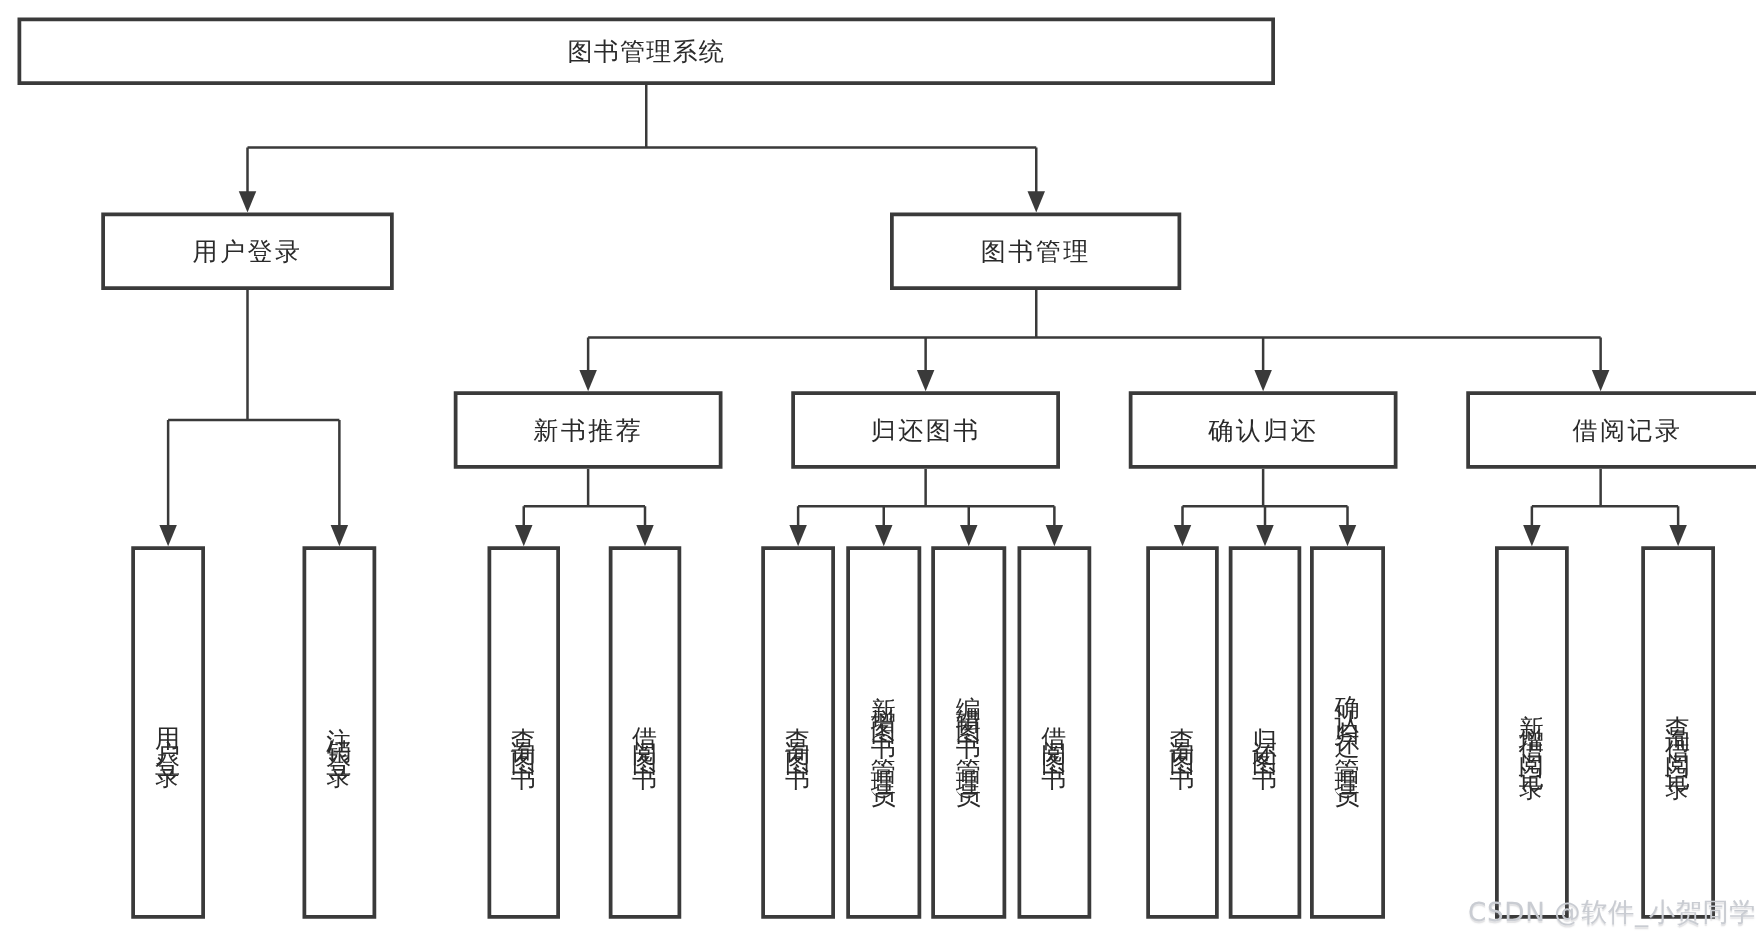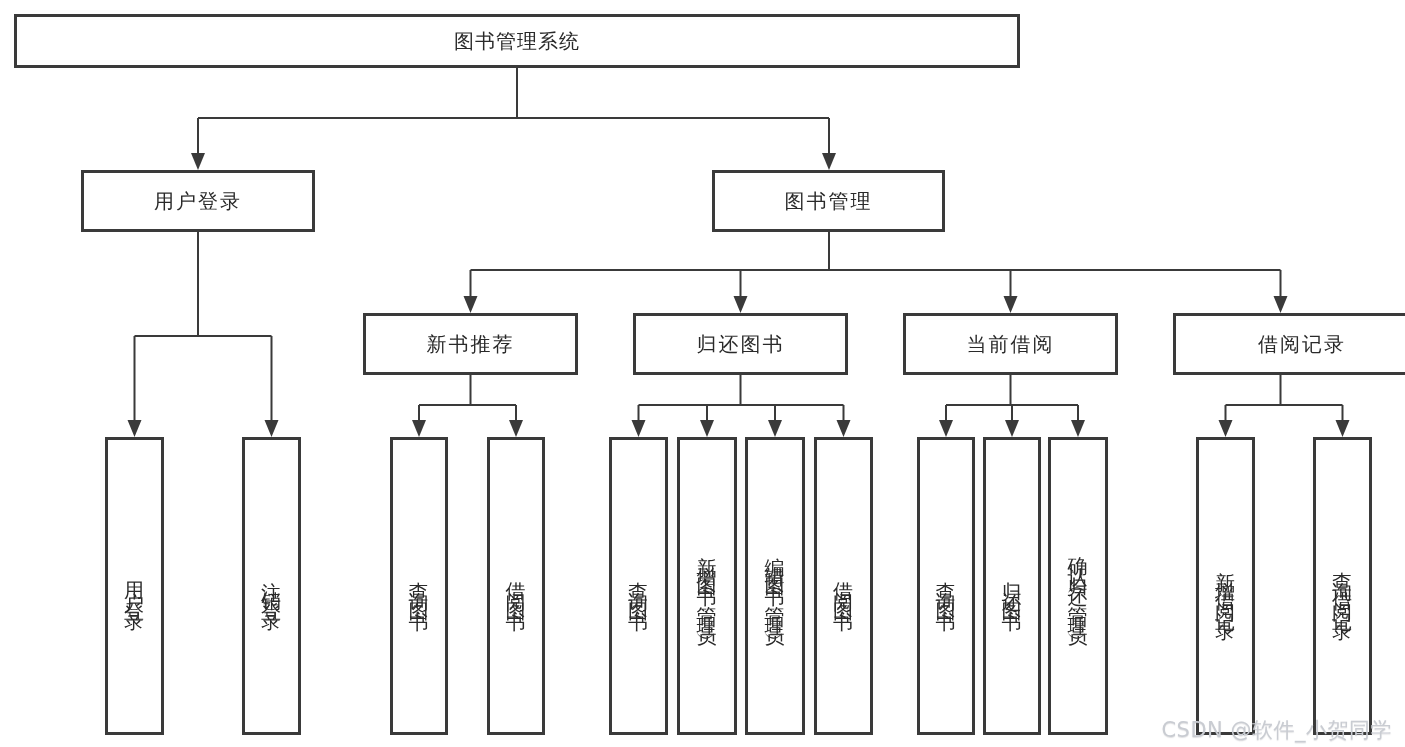--- a/index.html
+++ b/index.html
@@ -33,21 +33,21 @@
   .vnode {
     writing-mode: vertical-rl;
     text-orientation: mixed;
     font-size: 20px;
     letter-spacing: 10px;
     line-height: 1;
   }
   .vnode span { display: inline-block; }
   .watermark {
     position: absolute;
-    right: 13px;
+    right: 0;
     top: 716px;
     font-size: 21px;
     letter-spacing: 0.5px;
     color: #c9ccd2;
     text-shadow: 0 1px 1px rgba(130,130,140,0.25);
     z-index: 5;
     white-space: nowrap;
   }
 </style>
 </head>
@@ -106,21 +106,21 @@
     <span>新书推荐</span>
   </div>
 
   <div class="node hnode" style="left:712px; top:170px; width:233px; height:62px;">
     <span>图书管理</span>
   </div>
   <div class="node hnode" style="left:633px; top:313px; width:215px; height:62px;">
     <span>归还图书</span>
   </div>
   <div class="node hnode" style="left:903px; top:313px; width:215px; height:62px;">
-    <span>当前借阅</span>
+    <span>确认归还</span>
   </div>
   <div class="node hnode" style="left:1173px; top:313px; width:258px; height:62px;">
     <span>借阅记录</span>
   </div>
 
   <div class="node vnode" style="left:105px; top:437px; width:59px; height:298px;">
     <span>用户登录</span>
   </div>
   <div class="node vnode" style="left:242px; top:437px; width:59px; height:298px;">
     <span>注销登录</span>

